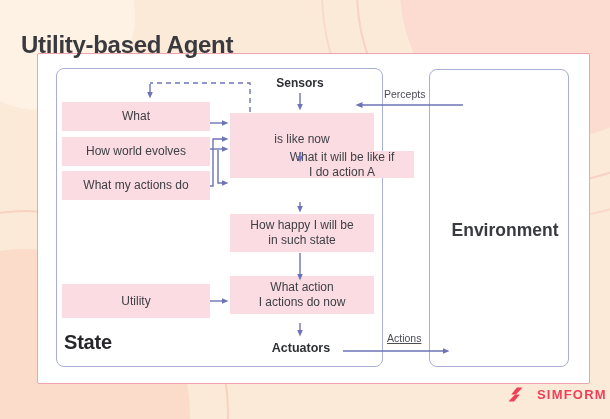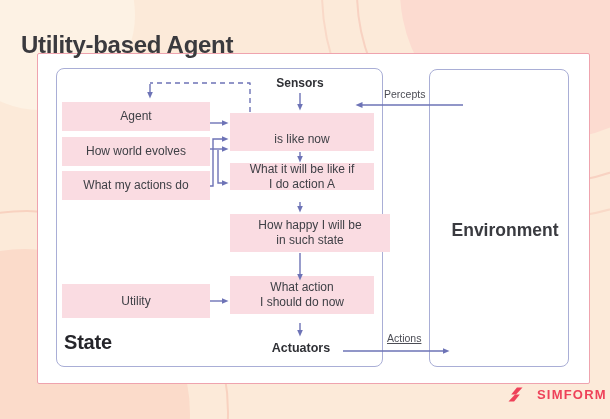--- a/index.html
+++ b/index.html
@@ -73,47 +73,47 @@
 <div class="page-title">Utility-based Agent</div>
 
 <div class="card"></div>
 
 <div class="frame agent-frame"></div>
 <div class="frame env-frame"></div>
 <div class="agent-name">State</div>
 <div class="env-name">Environment</div>
 
 <div class="pink-box" style="left:62px;top:102px;width:148px;height:29px;">
-  <span>Agent</span>
+  <span>What</span>
 </div>
 <div class="pink-box" style="left:62px;top:137px;width:148px;height:29px;">
   <span>How world evolves</span>
 </div>
 <div class="pink-box" style="left:62px;top:171px;width:148px;height:29px;">
   <span>What my actions do</span>
 </div>
 <div class="pink-box" style="left:62px;top:284px;width:148px;height:34px;">
   <span>Utility</span>
 </div>
 
 <div class="pink-box" style="left:230px;top:113px;width:144px;height:38px;">
   <span><br>
   <span>is like now</span></span>
 </div>
-<div class="pink-box" style="left:230px;top:163px;width:144px;height:27px;">
+<div class="pink-box" style="left:230px;top:151px;width:144px;height:27px;padding-left:40px;">
   <span><span>What it will be like if</span><br>
   <span>I do action A</span></span>
 </div>
-<div class="pink-box" style="left:230px;top:214px;width:160px;height:38px;">
+<div class="pink-box" style="left:230px;top:214px;width:144px;height:38px;">
   <span><span>How happy I will be</span><br>
   <span>in such state</span></span>
 </div>
 <div class="pink-box" style="left:230px;top:276px;width:144px;height:38px;">
   <span><span>What action</span><br>
-  <span>I should do now</span></span>
+  <span>I actions do now</span></span>
 </div>
 
 <div class="bold-label" style="left:252px;top:76px;width:96px;">Sensors</div>
 <div class="bold-label" style="left:252px;top:341px;width:98px;font-size:12.5px;">Actuators</div>
 <div class="small-label" style="left:384px;top:88px;">Percepts</div>
 <div class="small-label" style="left:387px;top:332px;text-decoration:underline;">Actions</div>
 
 <svg class="arrows" width="610" height="419" viewBox="0 0 610 419">
   <defs>
     <marker id="ah" viewBox="0 0 8 8" refX="0.5" refY="3" markerWidth="8" markerHeight="8" markerUnits="userSpaceOnUse" orient="auto">

